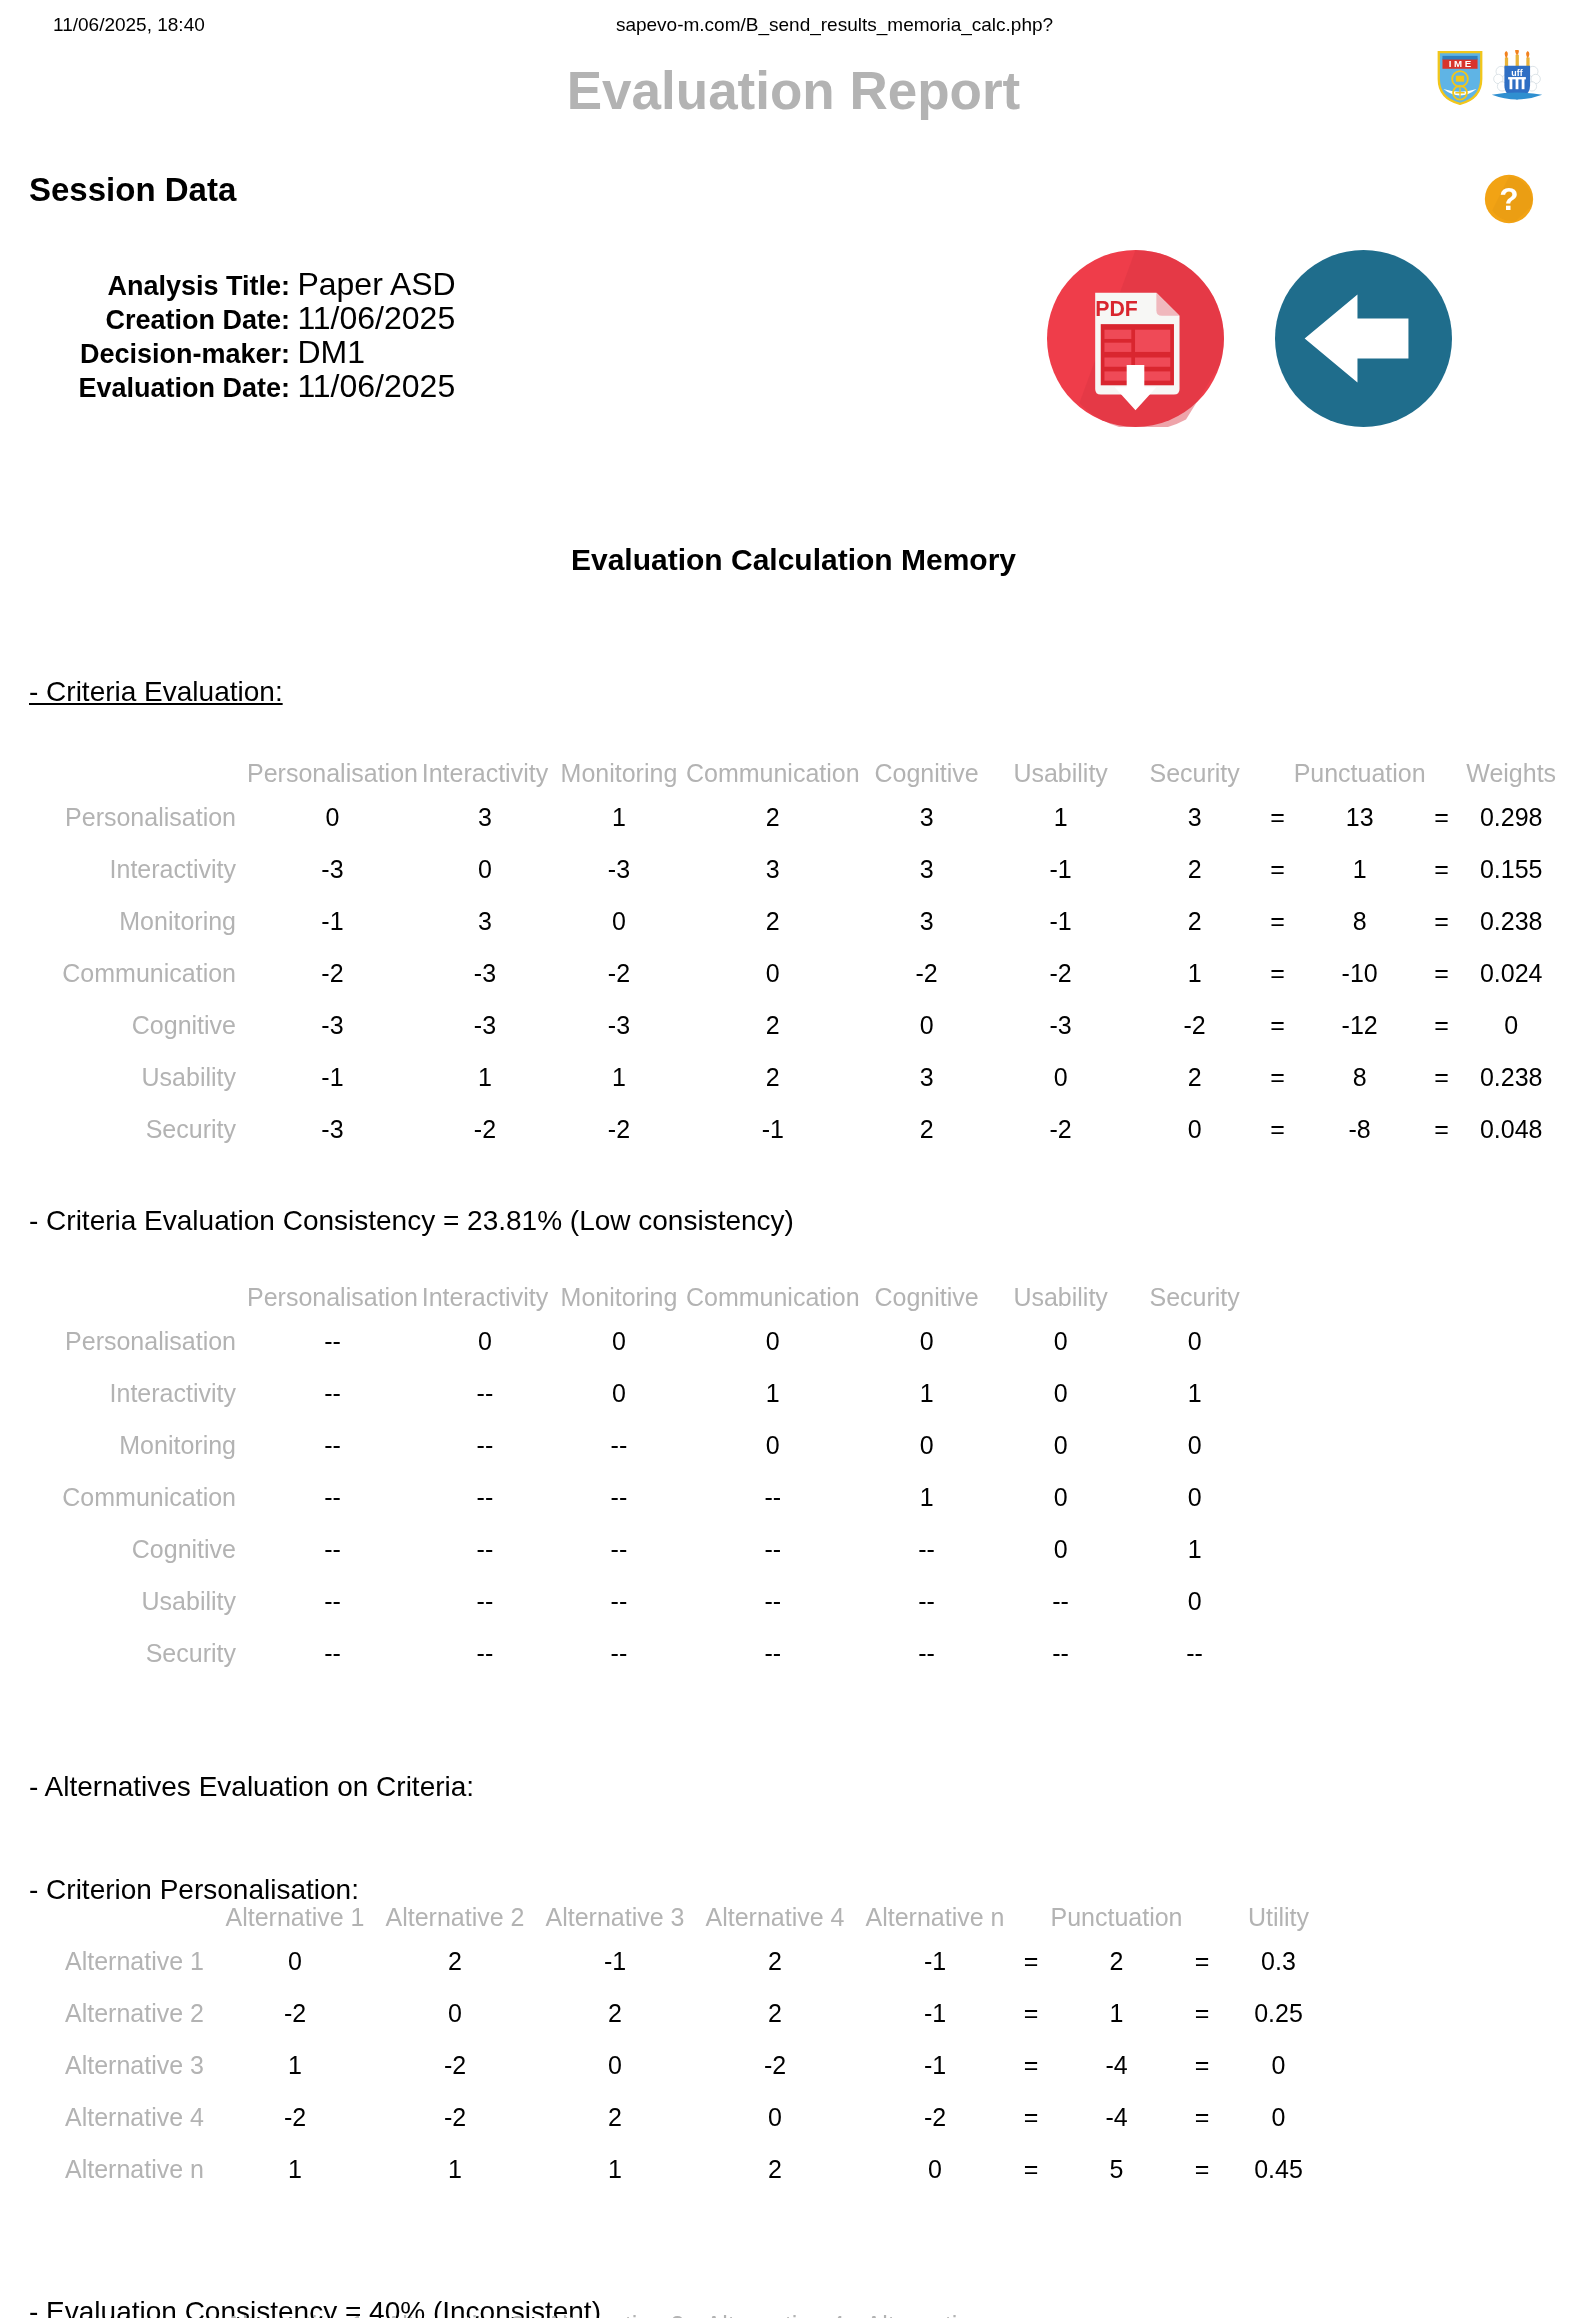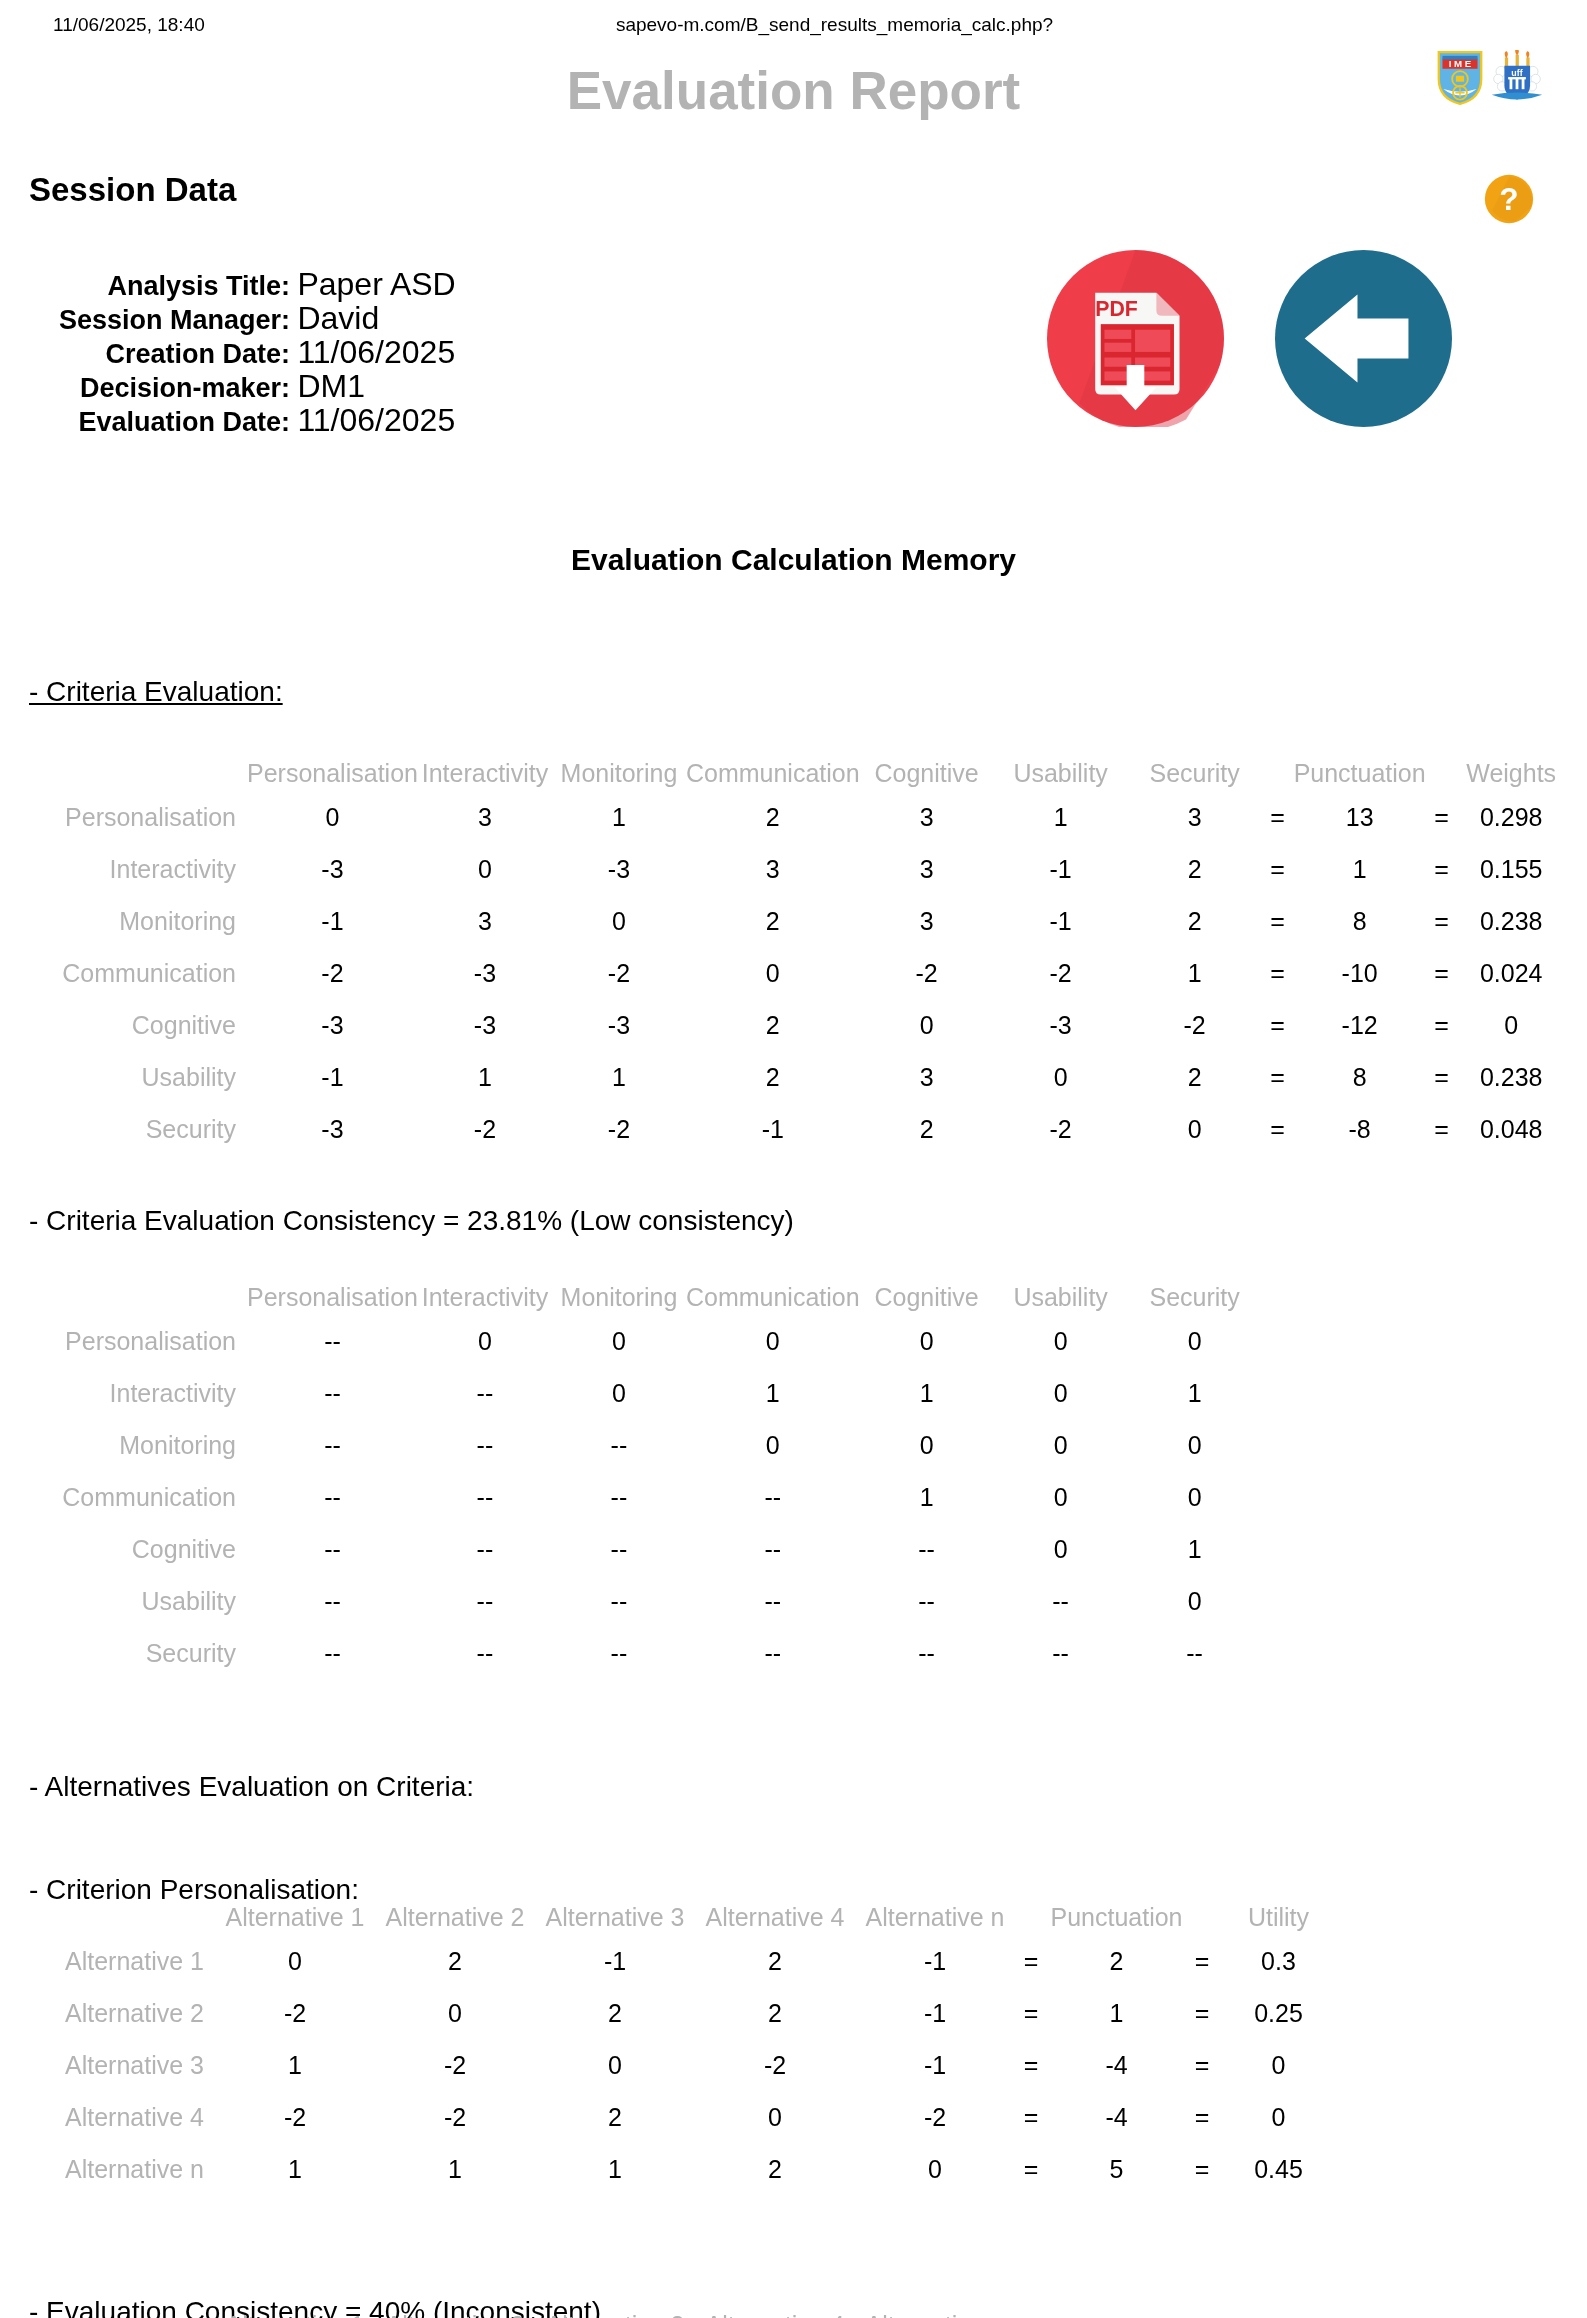--- a/index.html
+++ b/index.html
@@ -298,24 +298,20 @@
 </svg>
 
 <div class="session-heading">Session Data</div>
 
 <div class="session-table">
   <div class="session-row">
     <span class="session-key">Analysis Title:</span>
     <span class="session-val">Paper ASD</span>
   </div>
   <div class="session-row">
-    <span class="session-key">Session Manager:</span>
-    <span class="session-val">David</span>
-  </div>
-  <div class="session-row">
     <span class="session-key">Creation Date:</span>
     <span class="session-val">11/06/2025</span>
   </div>
   <div class="session-row">
     <span class="session-key">Decision-maker:</span>
     <span class="session-val">DM1</span>
   </div>
   <div class="session-row">
     <span class="session-key">Evaluation Date:</span>
     <span class="session-val">11/06/2025</span>

